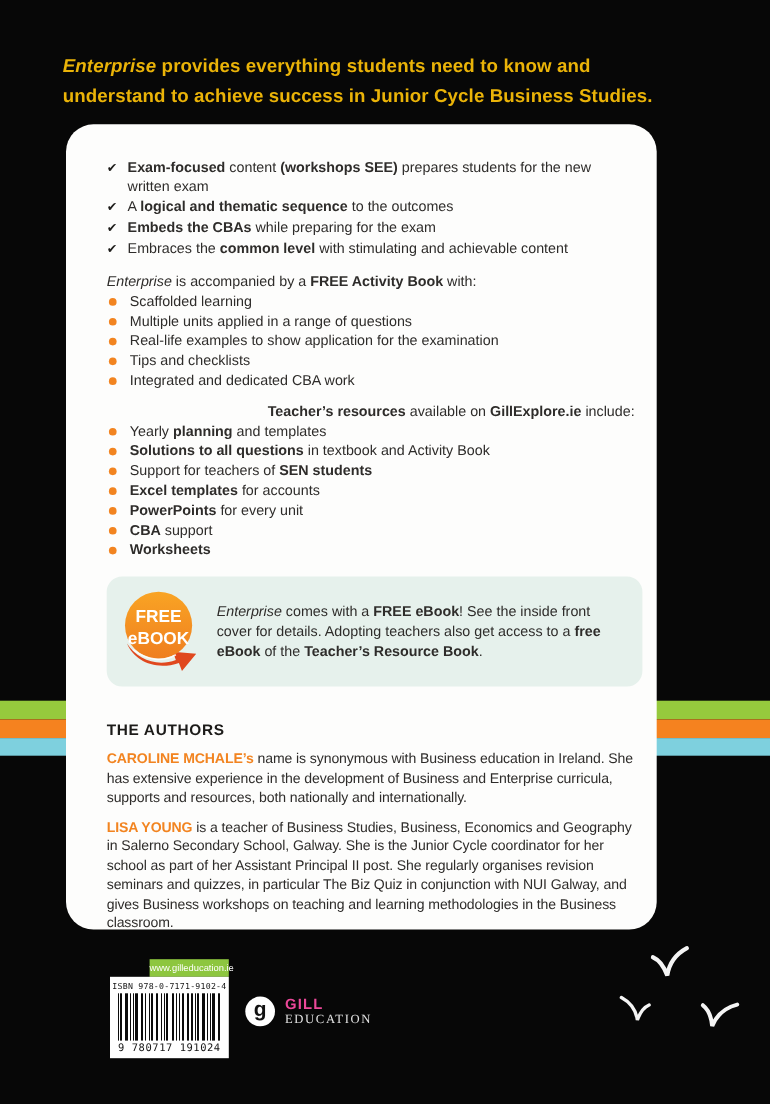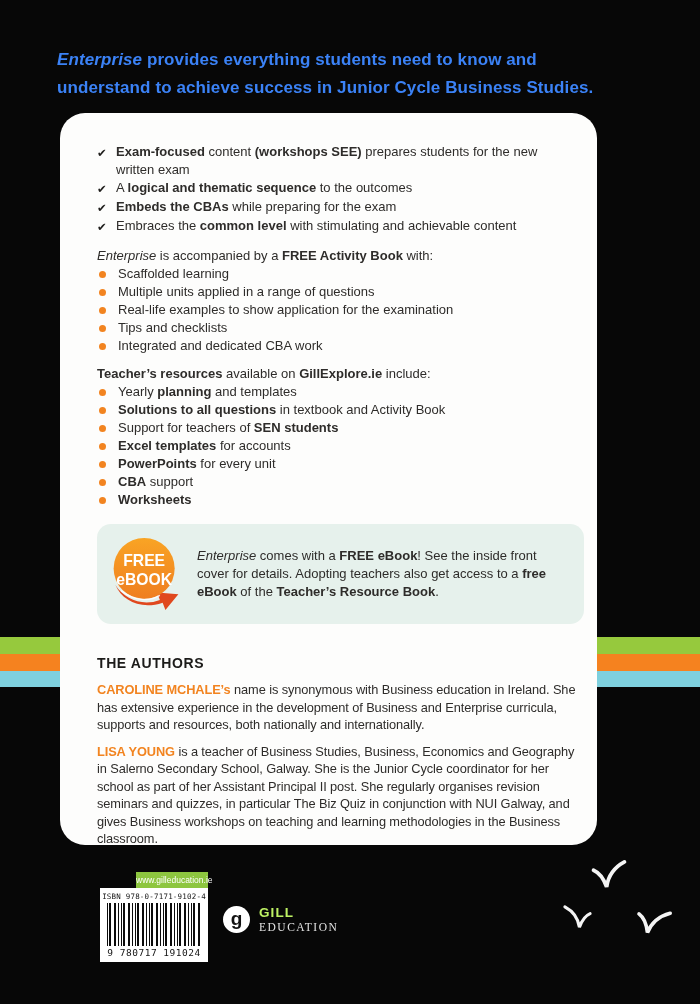--- a/index.html
+++ b/index.html
@@ -1,40 +1,40 @@
 <!DOCTYPE html>
 <html style="--accent-orange: #F28420; --stripe-green: #96C93D; --stripe-orange: #F5821F; --stripe-blue: #7ED0DE; --callout-bg: #E6F1EC; --badge-top: #F9A424; --badge-bottom: #EF7E20; --badge-arrow: #E0481E; --barcode-green: #8DC63F; --card-bg: #FDFDFC; --text-dark: #2E2C2A;"><head>
 <meta charset="utf-8">
 <style>
   html,body{margin:0;padding:0;background:#060606;}
   .page{position:relative;width:700px;height:1004px;background:#070707;overflow:hidden;
         font-family:"Liberation Sans",sans-serif;}
   
-  .tagline{position:absolute;left:57px;top:46px;width:580px;color:#3b82f6;
+  .tagline{position:absolute;left:57px;top:46px;width:580px;color:#eab308;
            font-size:17px;font-weight:700;line-height:28px;letter-spacing:.1px;}
   
   .stripe{position:absolute;left:0;width:700px;z-index:0;}
   .stripe-green{top:637px;height:17px;background:var(--stripe-green);}
   .stripe-orange{top:654px;height:17px;background:var(--stripe-orange);}
   .stripe-blue{top:671px;height:16px;background:var(--stripe-blue);}
   
   .card{position:absolute;left:60px;top:113px;width:537px;height:732px;background:var(--card-bg);
         border-radius:25px;z-index:1;color:var(--text-dark);font-size:13px;line-height:18px;
         box-sizing:border-box;padding:30px 13px 0 37px;}
   .run-text .b{font-weight:700;}
   .run-text .i{font-style:italic;}
   .run-text .c-orange{color:var(--accent-orange);}
   .checklist{margin-bottom:11px;max-width:476px;}
   .check-row{display:flex;}
   .check-icon{flex:none;width:19px;font-size:11.5px;color:#1d1c1a;padding-top:1px;}
   .check-text{flex:1;}
   .intro{max-width:480px;}
   .bullet-row{display:flex;max-width:480px;}
   .dot{flex:none;width:7px;height:7px;border-radius:50%;background:var(--accent-orange);margin:5.5px 12px 0 2px;}
-  .gap10{margin-top:10px;}
+  .gap10{margin-top:10px;text-align:right;}
   
   .callout{margin-top:15px;width:487px;height:100px;box-sizing:border-box;background:var(--callout-bg);
            border-radius:14px;display:flex;align-items:center;gap:13px;padding:0 24px 0 11px;}
   .badge{flex:none;width:76px;height:74px;}
   .badge text{font-family:"Liberation Sans",sans-serif;font-weight:700;fill:#fff;}
   .callout-text{flex:1;}
   
   .authors-heading{margin-top:30px;font-size:14px;font-weight:700;letter-spacing:.6px;color:#1c1b19;}
   .bio{margin:9px 0 0;max-width:482px;font-size:12.8px;line-height:17.5px;letter-spacing:-.1px;}
   
@@ -43,21 +43,21 @@
                text-align:center;line-height:16px;margin-left:36px;}
   .barcode-box{background:#ffffff;padding:4px 0 4px;text-align:center;}
   .isbn{font-family:"DejaVu Sans Mono",monospace;font-size:7.5px;letter-spacing:.2px;color:#141414;}
   .barcode{width:94px;height:43px;margin:2px auto 1px;
            background:repeating-linear-gradient(90deg,#0b0b0b 0 1px,#fff 1px 2px,#0b0b0b 2px 4px,#fff 4px 7px,#0b0b0b 7px 9px,#fff 9px 11px,#0b0b0b 11px 12px,#fff 12px 14px);}
   .barcode-num{font-family:"DejaVu Sans Mono",monospace;font-size:9.5px;letter-spacing:.5px;color:#141414;}
   
   .publisher{position:absolute;left:223px;top:905px;display:flex;align-items:center;gap:9px;z-index:2;}
   .monogram{width:27px;height:27px;border-radius:50%;background:#fff;color:#111;font-size:19px;font-weight:700;
             text-align:center;line-height:26px;}
-  .pub-gill{font-size:13.5px;font-weight:700;letter-spacing:1.1px;color:#bef264;line-height:15px;}
+  .pub-gill{font-size:13.5px;font-weight:700;letter-spacing:1.1px;color:#ec4899;line-height:15px;}
   .pub-edu{font-family:Liberation Serif, serif;font-size:11.5px;letter-spacing:1.5px;color:#e4e4e4;line-height:14px;}
   .credits{position:absolute;left:223px;top:943px;font-size:9px;line-height:12.5px;color:#cfcfcf;z-index:2;}
   .credits .b{color:#fff;}
   
   .bird{position:absolute;z-index:2;}
   .bird path{stroke:#f4f4f4;stroke-width:3.2;fill:none;stroke-linecap:round;}
   .bird-1{left:590px;top:857px;}
   .bird-2{left:562px;top:903px;transform:scaleX(-1);}
   .bird-3{left:634px;top:902px;transform:rotate(14deg);}
 </style>

